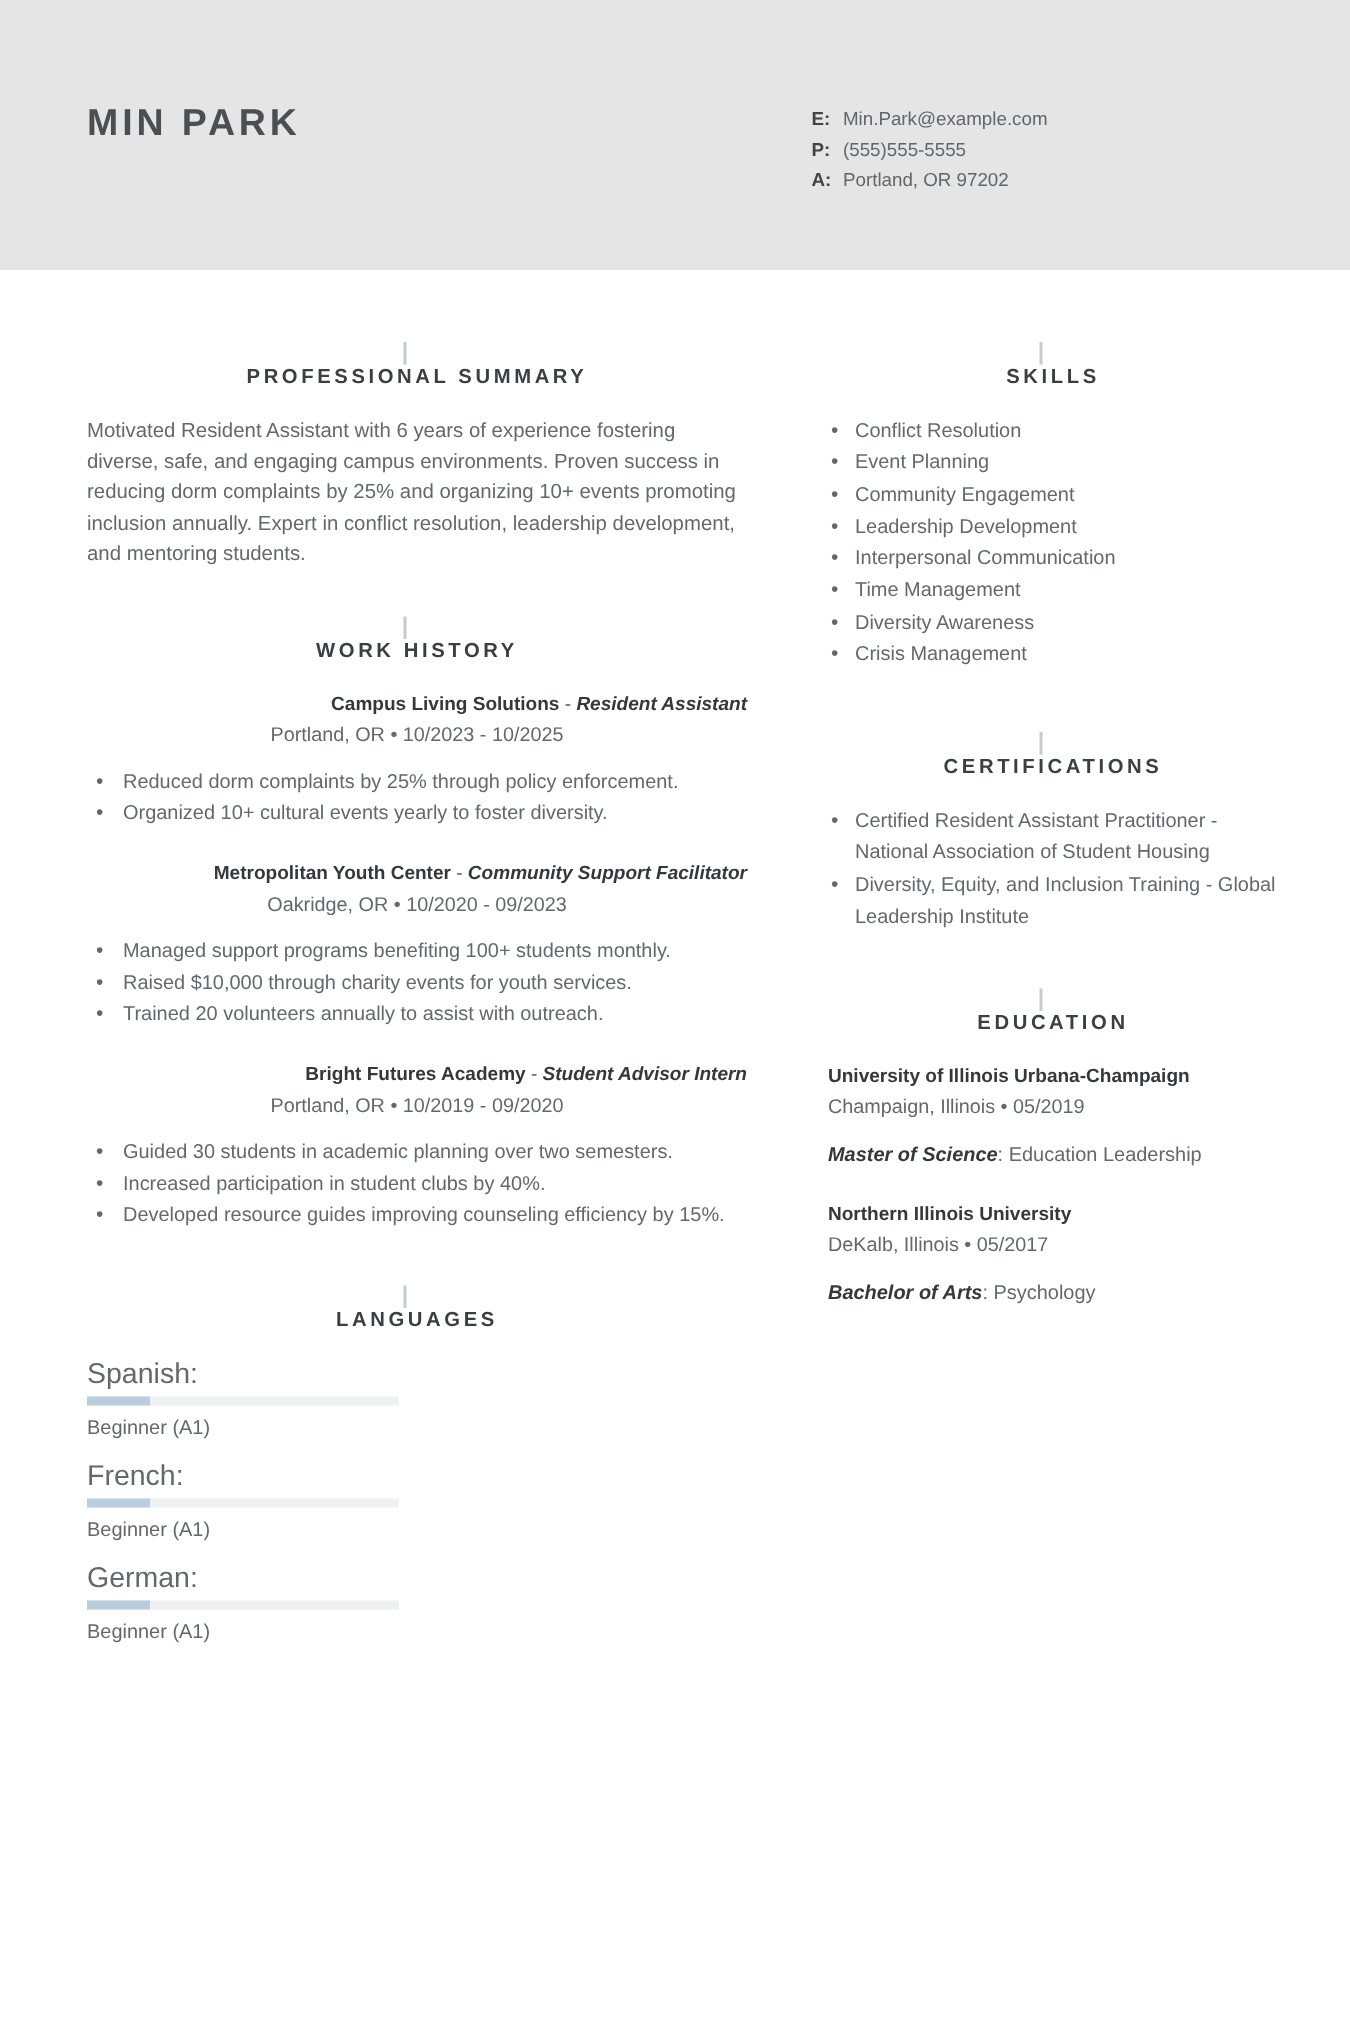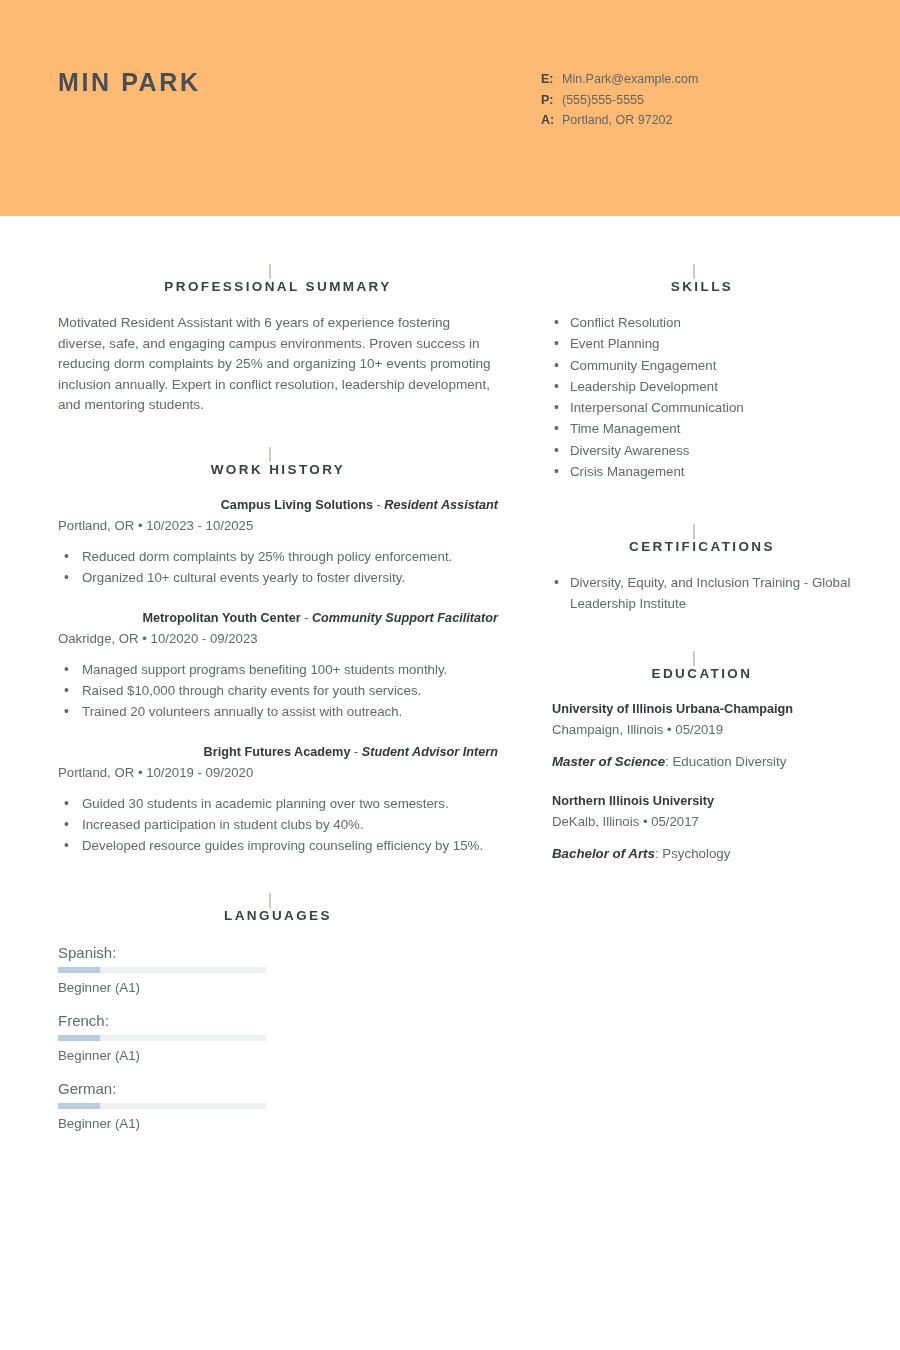--- a/index.html
+++ b/index.html
@@ -6,22 +6,22 @@
   html, body {
     width:900px; height:1350px;
     background:#ffffff;
     font-family:"Liberation Sans", sans-serif;
     -webkit-font-smoothing:antialiased;
   }
   .page { position:relative; width:900px; height:1350px; background:#fff; }
 
   
   .header-band {
-    height:216px;
-    background:#fdba74;
+    height:180px;
+    background:#e5e5e5;
     position:relative;
   }
   .name {
     position:absolute;
     left:58px; top:68px;
     font-size:25px;
     font-weight:bold;
     letter-spacing:2.6px;
     color:#4a4f54;
     text-transform:uppercase;
@@ -99,20 +99,21 @@
     text-align:right;
   }
   .job-company { font-weight:bold; }
   .job-dash { font-weight:normal; color:#55595e; }
   .job-role { font-weight:bold; font-style:italic; }
   .job-meta {
     font-size:13.2px;
     color:#62686d;
     line-height:20px;
     margin-top:1px;
+    text-align:center;
   }
   ul.bullets {
     list-style:none;
     margin-top:11px;
   }
   ul.bullets li {
     position:relative;
     padding-left:24px;
     font-size:13.3px;
     line-height:20.7px;
@@ -175,21 +176,21 @@
   .lang-grid {
     display:flex;
     flex-wrap:wrap;
     width:440px;
   }
   .lang-item {
     width:230px;
     margin-bottom:12px;
   }
   .lang-name {
-    font-size:15px;
+    font-size:19px;
     color:#62686d;
     line-height:21px;
   }
   .lang-track {
     width:208px;
     height:6px;
     background:#eef0f1;
     margin:4px 0 4px 0;
     position:relative;
   }
@@ -325,34 +326,35 @@
             <li>Crisis Management</li>
           </ul>
       </div>
 
       <div class="section" style="margin-top:41px;">
         <div class="sec-head">
           <span class="sec-accent"></span>
           <span class="sec-title">CERTIFICATIONS</span>
         </div>
         <ul class="plainlist certlist" id="cert-list">
+            <li>Certified Resident Assistant Practitioner - National Association of Student Housing</li>
             <li>Diversity, Equity, and Inclusion Training - Global Leadership Institute</li>
           </ul>
       </div>
 
       <div class="section" style="margin-top:37px;">
         <div class="sec-head">
           <span class="sec-accent"></span>
           <span class="sec-title">EDUCATION</span>
         </div>
         <div id="edu-list">
             <div class="edu">
               <div class="edu-school">University of Illinois Urbana-Champaign</div>
               <div class="edu-meta">Champaign, Illinois  •  05/2019</div>
-              <div class="edu-degree"><b>Master of Science</b><span>: </span><span>Education Diversity</span></div>
+              <div class="edu-degree"><b>Master of Science</b><span>: </span><span>Education Leadership</span></div>
             </div>
             <div class="edu">
               <div class="edu-school">Northern Illinois University</div>
               <div class="edu-meta">DeKalb, Illinois  •  05/2017</div>
               <div class="edu-degree"><b>Bachelor of Arts</b><span>: </span><span>Psychology</span></div>
             </div>
           </div>
       </div>
 
     </div>

